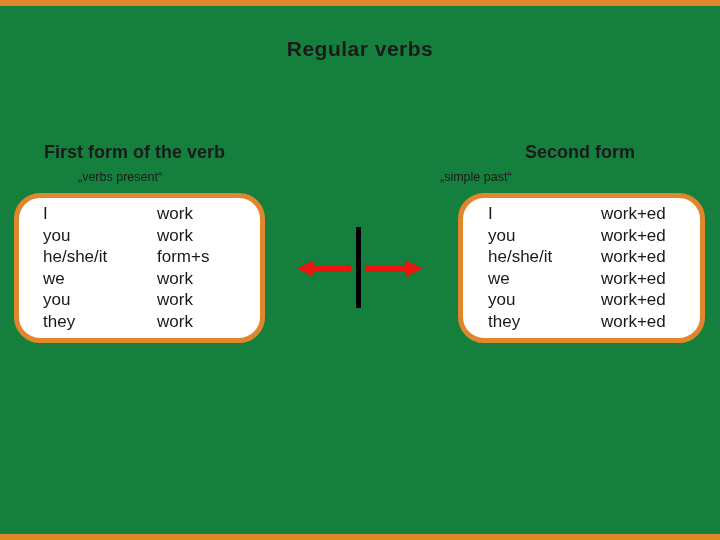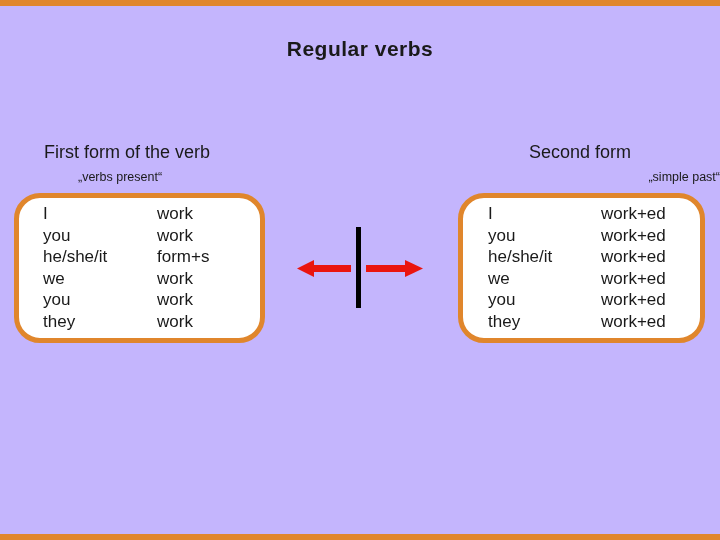--- a/index.html
+++ b/index.html
@@ -1,20 +1,20 @@
 <!DOCTYPE html>
 <html style="--accent_orange: #e0862c; --arrow_red: #ea150f; --divider_black: #000000; --text_black: #1a1a1a;"><head>
 <meta charset="utf-8">
 <style>
   html, body { margin: 0; padding: 0; background: #ffffff; }
   .slide {
     position: relative;
     width: 720px;
     height: 540px;
-    background: #c4b5fd;
+    background: #15803d;
     overflow: hidden;
     font-family: "Liberation Sans", sans-serif;
     color: var(--text_black, #1a1a1a);
   }
   .accent-bar {
     position: absolute;
     left: 0;
     width: 720px;
     height: 6px;
     background: var(--accent_orange, #e0862c);
@@ -29,38 +29,39 @@
     text-align: center;
     font-size: 21px;
     font-weight: bold;
     letter-spacing: 0.5px;
   }
   .panel-heading {
     position: absolute;
     top: 142px;
     font-size: 18px;
     white-space: nowrap;
+    font-weight: bold;
   }
   .panel-subtitle {
     position: absolute;
     top: 170px;
     font-size: 12.5px;
     white-space: nowrap;
   }
   .left-heading { left: 44px; }
   .left-subtitle { left: 78px; }
   .right-head-wrap {
     position: absolute;
     left: 440px;
     top: 0;
     width: 280px;
     height: 190px;
   }
   .right-head-wrap .panel-heading { left: 0; width: 280px; text-align: center; }
-  .right-head-wrap .panel-subtitle { left: 0; width: 280px; text-align: right; }
+  .right-head-wrap .panel-subtitle { left: 0; width: 280px; text-align: left; }
   .verb-box {
     position: absolute;
     top: 193px;
     height: 150px;
     box-sizing: border-box;
     border: 5px solid var(--accent_orange, #e0862c);
     border-radius: 26px;
     background: #ffffff;
   }
   .verb-box.left  { left: 14px;  width: 251px; }

